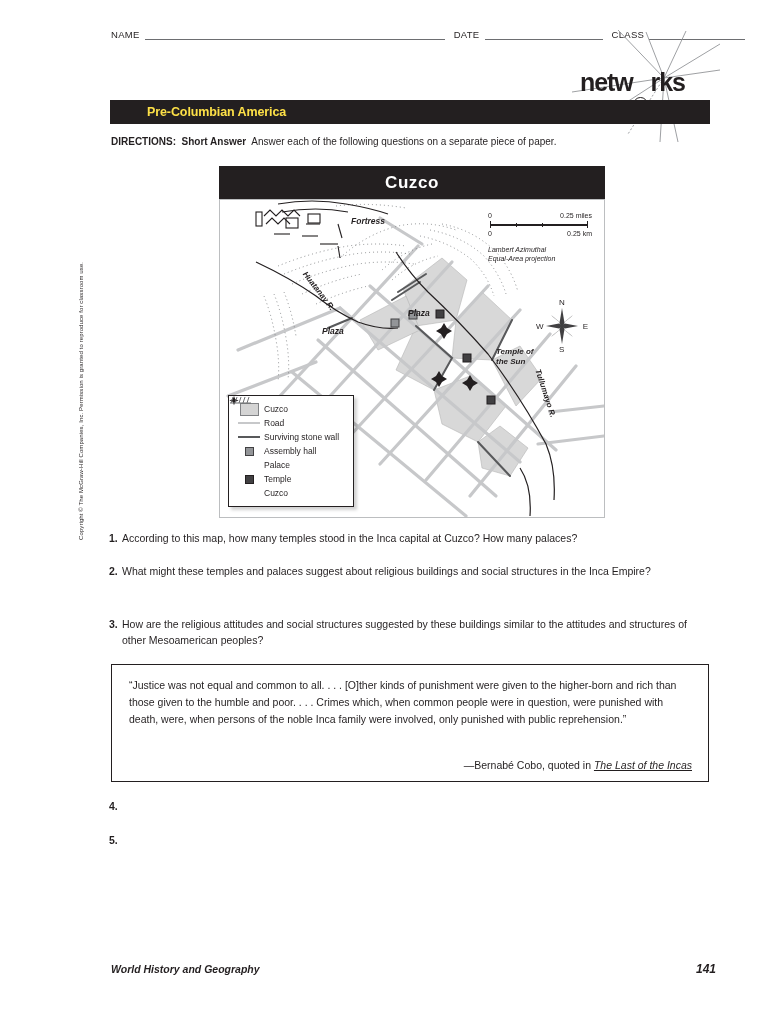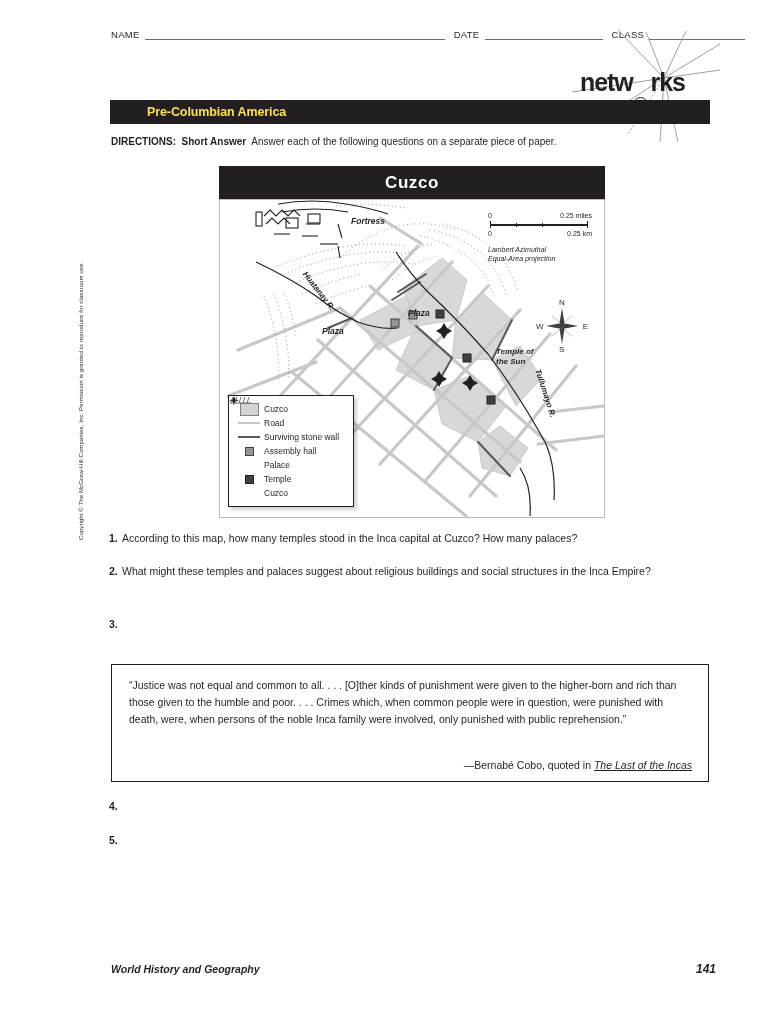--- a/index.html
+++ b/index.html
@@ -563,20 +563,21 @@
   <div class="q q1">
     <span class="num">1.</span>
     <span>According to this map, how many temples stood in the Inca capital at Cuzco? How many palaces?</span>
   </div>
   <div class="q q2">
     <span class="num">2.</span>
     <span>What might these temples and palaces suggest about religious buildings and social structures in the Inca Empire?</span>
   </div>
   <div class="q q3">
     <span class="num">3.</span>
+    <span>How are the religious attitudes and social structures suggested by these buildings similar to the attitudes and structures of other Mesoamerican peoples?</span>
   </div>
 
   <div class="quote-box">
     <div class="quote-text">“Justice was not equal and common to all. . . . [O]ther kinds of punishment were given to the higher-born and rich than those given to the humble and poor. . . . Crimes which, when common people were in question, were punished with death, were, when persons of the noble Inca family were involved, only punished with public reprehension.”</div>
     <div class="quote-cite"><span>—Bernabé Cobo, quoted in </span><i>The Last of the Incas</i></div>
   </div>
 
   <div class="q q4">
     <span class="num">4.</span>
   </div>

